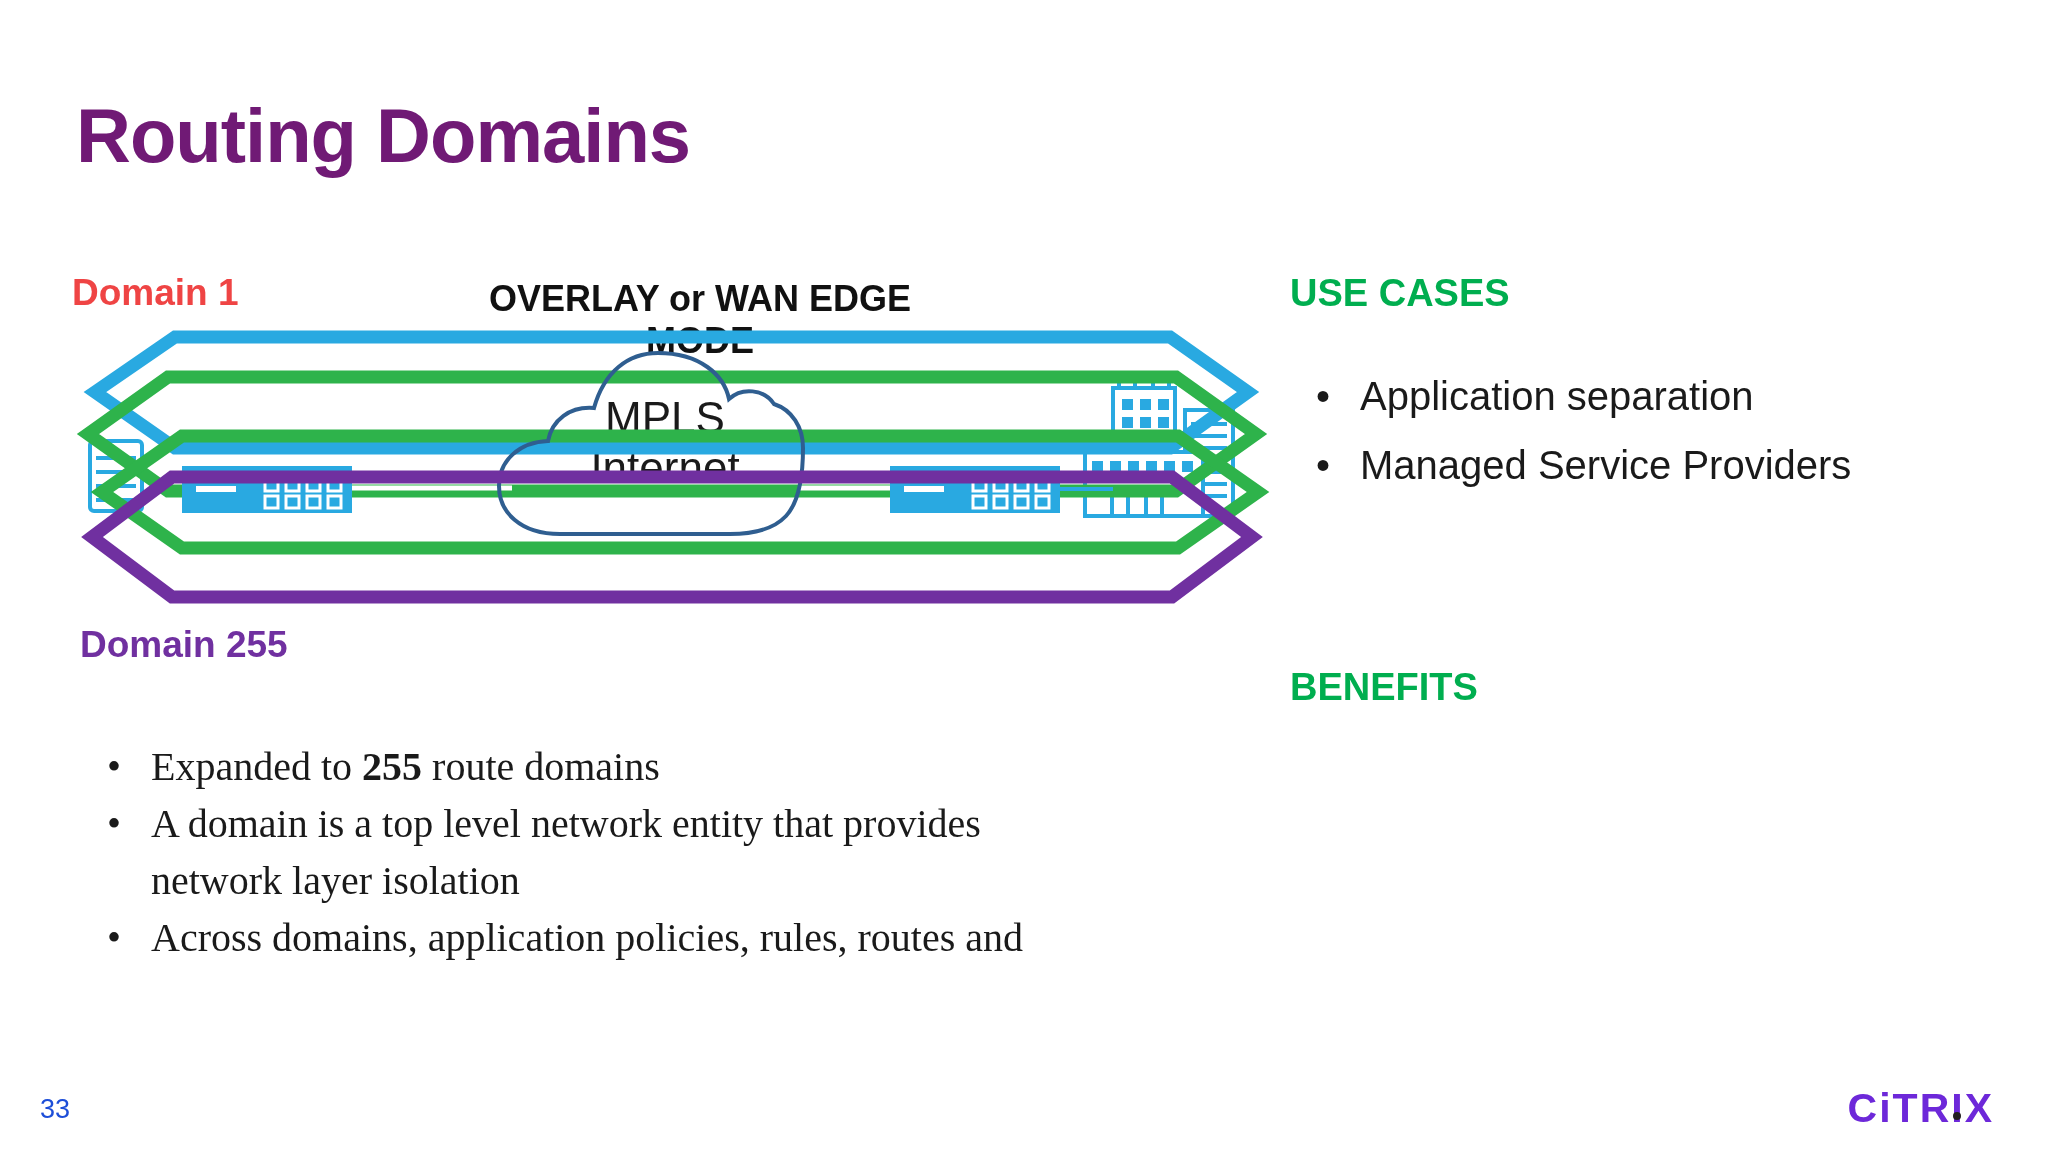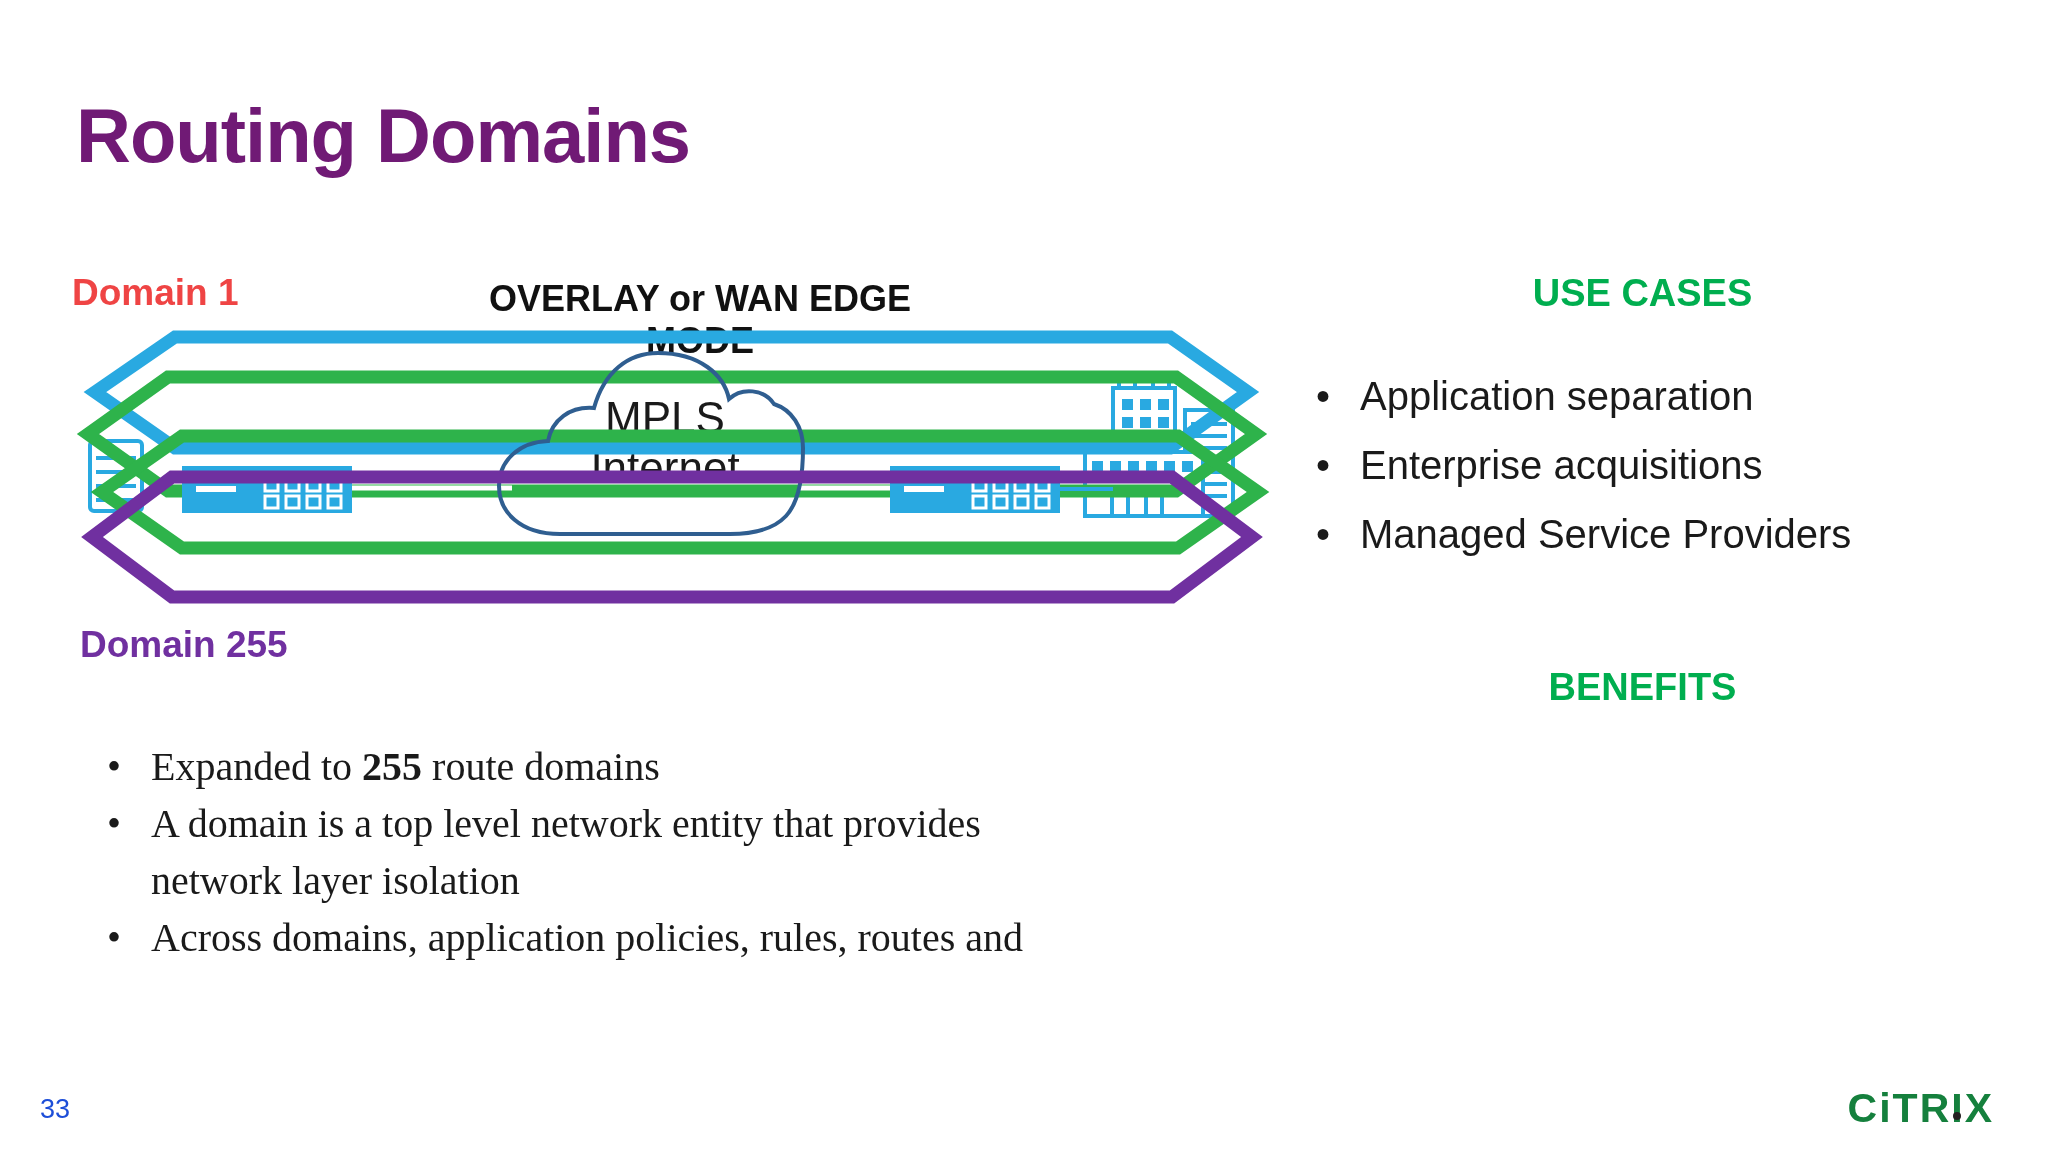--- a/index.html
+++ b/index.html
@@ -37,35 +37,35 @@
     font-size:40px;line-height:57px;color:#1a1a1a;
   }
   .bullet-list li::before{
     content:"\2022";
     position:absolute;left:0;top:0;
   }
   .left-column{position:absolute;left:91px;top:722px;width:1080px;font-family:Liberation Serif, serif;}
   .right-column{position:absolute;left:1290px;top:0;width:705px;}
   .section-heading{
     position:absolute;left:0;width:100%;
-    text-align:center;font-size:38px;font-weight:bold;color:#00AE4F;
+    text-align:left;font-size:38px;font-weight:bold;color:#00AE4F;
   }
   .uc-heading{top:272px;}
   .benefits-heading{top:666px;}
   .uc-list{position:absolute;left:10px;top:352px;width:690px;}
   .uc-list li{margin-bottom:12px;}
   .benefits-list{position:absolute;left:10px;top:726px;width:695px;}
   .bold{font-weight:bold;}
   .page-number{
     position:absolute;left:40px;top:1094px;
     font-size:27px;color:#1d4ed8;
   }
   .citrix-logo{
     position:absolute;right:54px;bottom:20px;
-    font-size:41px;font-weight:bold;color:#15803d;letter-spacing:2px;
+    font-size:41px;font-weight:bold;color:#6d28d9;letter-spacing:2px;
   }
   .citrix-underdot{
     position:absolute;right:33px;bottom:12px;
     width:8px;height:8px;border-radius:50%;background:#231F20;
   }
 </style>
 </head>
 <body>
 
 <div class="slide">
@@ -205,21 +205,20 @@
       <li>
         <div>Across domains, application policies, rules, routes and</div>
       </li>
     </ul>
   </div>
 
   <div class="right-column">
     <div class="section-heading uc-heading">USE CASES</div>
     <ul class="bullet-list uc-list">
       <li>Application separation</li>
-      <li>Enterprise acquisitions</li>
       <li>Managed Service Providers</li>
     </ul>
 
     <div class="section-heading benefits-heading">BENEFITS</div>
     <ul class="bullet-list benefits-list">
     </ul>
   </div>
 
   <div class="page-number">33</div>
 

